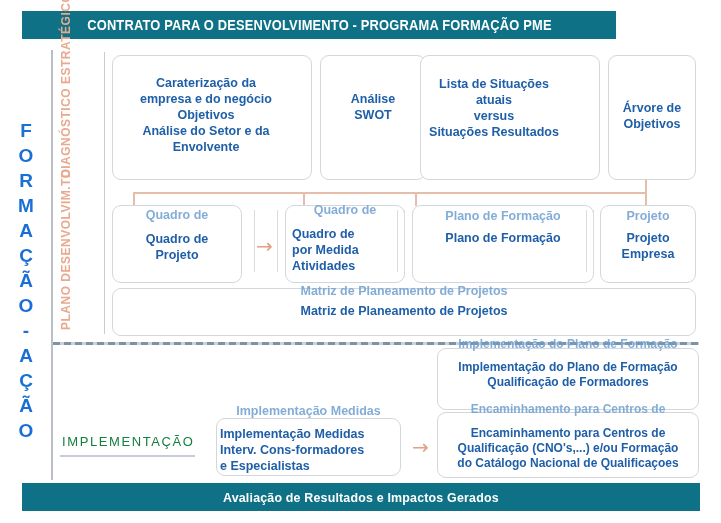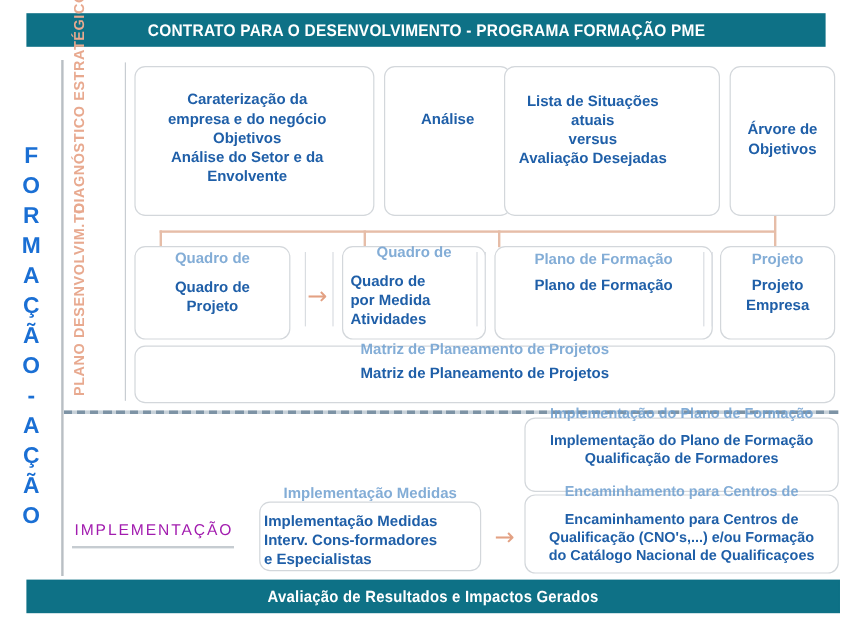--- a/index.html
+++ b/index.html
@@ -27,21 +27,21 @@
     align-items: center;
     justify-content: center;
     font-weight: bold;
     letter-spacing: 0.2px;
     font-size: 14px;
     box-shadow: 0 0 0 1px #0e7186;
   }
   #header-bar {
     left: 23px;
     top: 12px;
-    width: 664px;
+    width: 592px;
     height: 26px;
   }
   #footer-bar {
     left: 23px;
     top: 484px;
     width: 676px;
     height: 26px;
     font-size: 13.5px;
   }
   .bar-label {
@@ -105,21 +105,21 @@
   }
   #stage-plano {
     left: 60px;
     top: 330px;
     width: 120px;
   }
   #stage-implementacao {
     position: absolute;
     left: 62px;
     top: 434px;
-    color: #a21caf;
+    color: #15803d;
     font-size: 13px;
     letter-spacing: 1.6px;
     font-weight: normal;
     white-space: nowrap;
   }
   #stage-implementacao-underline {
     position: absolute;
     left: 60px;
     top: 455px;
     width: 135px;
@@ -231,27 +231,28 @@
   <div class="txt" style="left:112px; top:75px; width:188px;">
     <div>Caraterização da</div>
     <div>empresa e do negócio</div>
     <div>Objetivos</div>
     <div>Análise do Setor e da</div>
     <div>Envolvente</div>
   </div>
 
   <div class="txt" style="left:320px; top:91px; width:106px;text-align:center;">
     <div>Análise</div>
+    <div>SWOT</div>
   </div>
 
   <div class="txt" style="left:420px; top:76px; width:148px;">
     <div>Lista de Situações</div>
     <div>atuais</div>
     <div>versus</div>
-    <div>Avaliação Desejadas</div>
+    <div>Situações Resultados</div>
   </div>
 
   <div class="txt" style="left:608px; top:100px; width:88px;">
     <div>Árvore de</div>
     <div>Objetivos</div>
   </div>
 
   <div class="conn h" style="left:133px; top:192px; width:512px;"></div>
   <div class="conn v" style="left:133px; top:192px; height:14px;"></div>
   <div class="conn v" style="left:303px; top:192px; height:14px;"></div>

